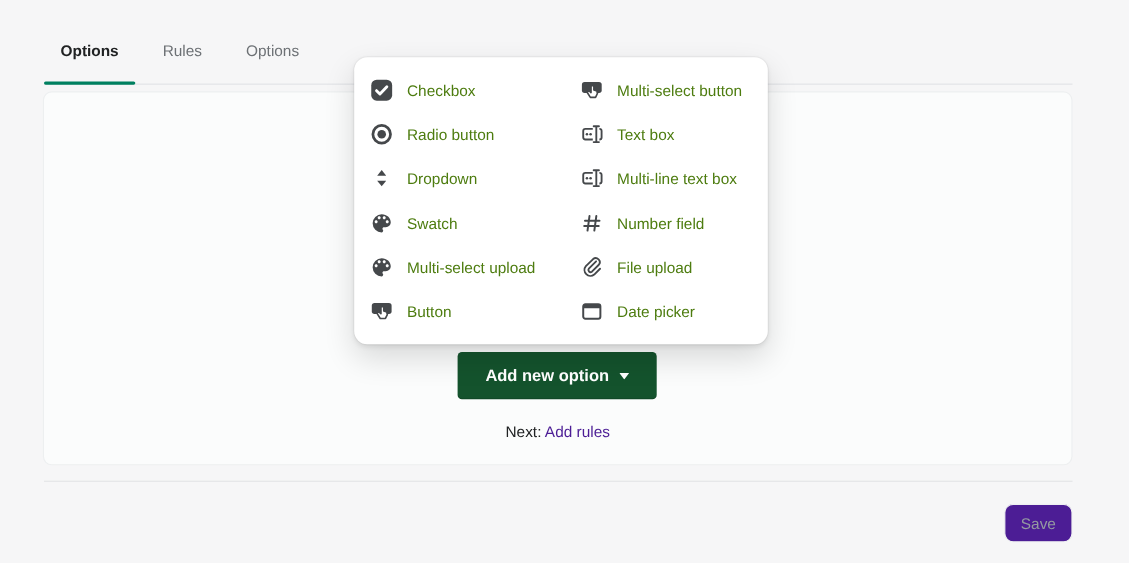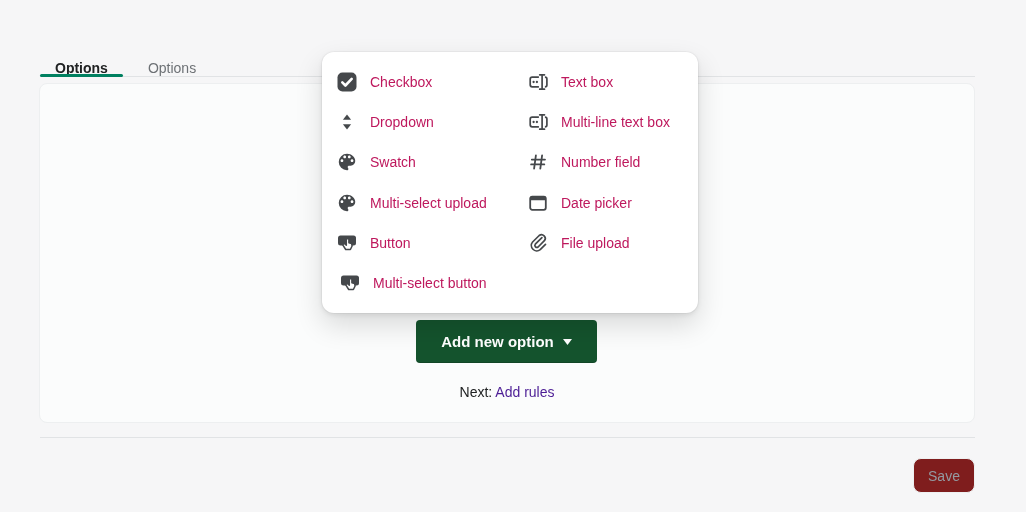--- a/index.html
+++ b/index.html
@@ -2,86 +2,96 @@
 <html><head>
 <meta charset="utf-8">
 <style>
   html,body{margin:0;padding:0;}
   body{font-family:"Liberation Sans","DejaVu Sans",sans-serif;background:#f6f6f7;}
   .stage{position:relative;width:1026px;height:512px;background:#f6f6f7;overflow:hidden;}
 
   
   .tabbar{position:absolute;left:40px;top:0;width:935px;height:60px;box-sizing:content-box;
     border-bottom:1px solid #e1e3e5;display:flex;align-items:stretch;gap:10px;padding-top:16px;}
-  .tab{display:flex;align-items:flex-end;padding:0 15px;position:relative;font-size:14px;
+  .tab{display:flex;align-items:center;padding:0 15px;position:relative;font-size:14px;
     color:#6d7175;cursor:pointer;white-space:nowrap;}
   .tab.active{color:#202223;font-weight:700;}
   .tab.active .underline{position:absolute;left:0;right:0;bottom:-1px;height:3px;
     background:#008060;border-radius:3px;}
 
   
   .card{position:absolute;left:39px;top:83px;width:936px;height:340px;box-sizing:border-box;
     background:#fbfcfc;border:1px solid #edeff0;border-radius:8px;}
 
   
   .popover{position:absolute;left:322px;top:52px;width:376px;height:261px;background:#ffffff;
     border-radius:12px;box-shadow:0 0 0 1px rgba(0,0,0,0.03),0 2px 5px rgba(0,0,0,0.08),
     0 12px 28px rgba(0,0,0,0.14);z-index:20;display:grid;
     grid-template-columns:188px 188px;grid-template-rows:repeat(6,40.2px);
     grid-auto-flow:column;padding:10px 0;box-sizing:content-box;height:241px;}
   .menu-item{display:flex;align-items:center;gap:12px;padding-left:14px;cursor:pointer;}
   .menu-item.col2{padding-left:17px;}
-  .menu-item .label{font-size:14px;color:#be185d;white-space:nowrap;}
+  .menu-item .label{font-size:14px;color:#4d7c0f;white-space:nowrap;}
   .icon{width:22px;height:22px;flex:0 0 22px;display:block;}
 
   
   .add-btn{position:absolute;left:416px;top:320px;width:181px;height:43px;background:#14532d;
     border:none;border-radius:4px;color:#ffffff;font-family:inherit;font-size:15px;font-weight:700;
     display:flex;align-items:center;justify-content:center;gap:9px;cursor:pointer;z-index:5;
     box-shadow:inset 0 -1px 0 rgba(0,0,0,0.15);}
   .caret{width:9px;height:6px;display:block;}
 
   
   .next-line{position:absolute;left:39px;top:384px;width:936px;text-align:center;font-size:14px;
     color:#202223;z-index:5;}
   .next-line a{color:#4c1d95;text-decoration:none;cursor:pointer;}
 
   
   .footer-divider{position:absolute;left:40px;top:437px;width:935px;height:1px;background:#e1e3e5;}
-  .save-btn{position:absolute;left:913px;top:458px;width:62px;height:35px;background:#7f1d1d;
+  .save-btn{position:absolute;left:913px;top:458px;width:62px;height:35px;background:#4c1d95;
     border:1px solid #eef0f1;border-radius:8px;color:#949aa1;font-family:inherit;font-size:14px;
     display:flex;align-items:center;justify-content:center;cursor:default;}
 </style>
 </head>
 <body>
 
 <div class="stage">
 
   <div class="tabbar">
     <div class="tab active">
       <span>Options</span>
       <span class="underline"></span>
+    </div>
+    <div class="tab">
+      <span>Rules</span>
     </div>
     <div class="tab">
       <span>Options</span>
     </div>
   </div>
 
   <div class="card"></div>
 
   <div class="popover">
 
     <div class="menu-item">
       <svg class="icon" viewBox="0 0 22 22">
         <rect x="1.5" y="1.5" width="19" height="19" rx="5" fill="#45484b"></rect>
         <path d="M6.3 11.4l3.1 3.1 6.3-6.6" stroke="#fff" stroke-width="2.6" fill="none" stroke-linecap="round" stroke-linejoin="round"></path>
       </svg>
       <span class="label">Checkbox</span>
     </div>
 
+    <div class="menu-item">
+      <svg class="icon" viewBox="0 0 22 22">
+        <circle cx="11" cy="11" r="8" fill="none" stroke="#45484b" stroke-width="2.5"></circle>
+        <circle cx="11" cy="11" r="3.9" fill="#45484b"></circle>
+      </svg>
+      <span class="label">Radio button</span>
+    </div>
 
     <div class="menu-item">
       <svg class="icon" viewBox="0 0 22 22">
         <path d="M11 3.6l4.1 5.1H6.9z" fill="#45484b"></path>
         <path d="M11 18.4l-4.1-5.1h8.2z" fill="#45484b"></path>
       </svg>
       <span class="label">Dropdown</span>
     </div>
 
     <div class="menu-item">
@@ -138,31 +148,31 @@
 
     <div class="menu-item col2">
       <svg class="icon" viewBox="0 0 22 22">
         <path d="M8.9 4.4L7.1 17.6M15.1 4.4l-1.8 13.2M4.8 8.6h13.2M4.1 13.4h13.2" stroke="#45484b" stroke-width="1.8" stroke-linecap="round" fill="none"></path>
       </svg>
       <span class="label">Number field</span>
     </div>
 
     <div class="menu-item col2">
       <svg class="icon" viewBox="0 0 22 22">
+        <path d="M14.9 5.6l-6.6 6.6a2 2 0 0 0 2.8 2.8l6.3-6.3a3.7 3.7 0 0 0-5.2-5.2L5.6 10a5.4 5.4 0 0 0 7.6 7.6l5.3-5.3" fill="none" stroke="#45484b" stroke-width="1.7" stroke-linecap="round" stroke-linejoin="round"></path>
+      </svg>
+      <span class="label">File upload</span>
+    </div>
+
+    <div class="menu-item col2">
+      <svg class="icon" viewBox="0 0 22 22">
         <rect x="3.2" y="4.6" width="15.6" height="13.2" rx="2" fill="none" stroke="#45484b" stroke-width="1.8"></rect>
         <path d="M4.2 4.6h13.6a1 1 0 0 1 1 1v2.6H3.2V5.6a1 1 0 0 1 1-1z" fill="#45484b"></path>
       </svg>
       <span class="label">Date picker</span>
-    </div>
-
-    <div class="menu-item col2">
-      <svg class="icon" viewBox="0 0 22 22">
-        <path d="M14.9 5.6l-6.6 6.6a2 2 0 0 0 2.8 2.8l6.3-6.3a3.7 3.7 0 0 0-5.2-5.2L5.6 10a5.4 5.4 0 0 0 7.6 7.6l5.3-5.3" fill="none" stroke="#45484b" stroke-width="1.7" stroke-linecap="round" stroke-linejoin="round"></path>
-      </svg>
-      <span class="label">File upload</span>
     </div>
 
   </div>
 
   <button class="add-btn">
     <span>Add new option</span>
     <svg class="caret" viewBox="0 0 9 6">
       <path d="M0 0h9L4.5 6z" fill="#ffffff"></path>
     </svg>
   </button>

